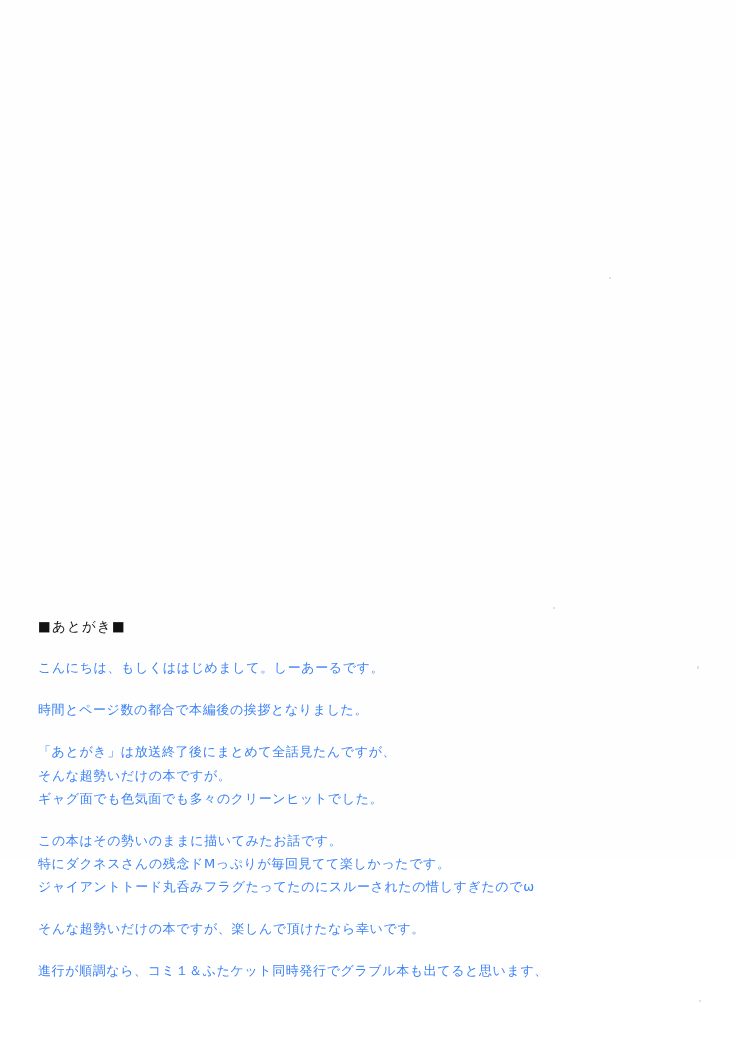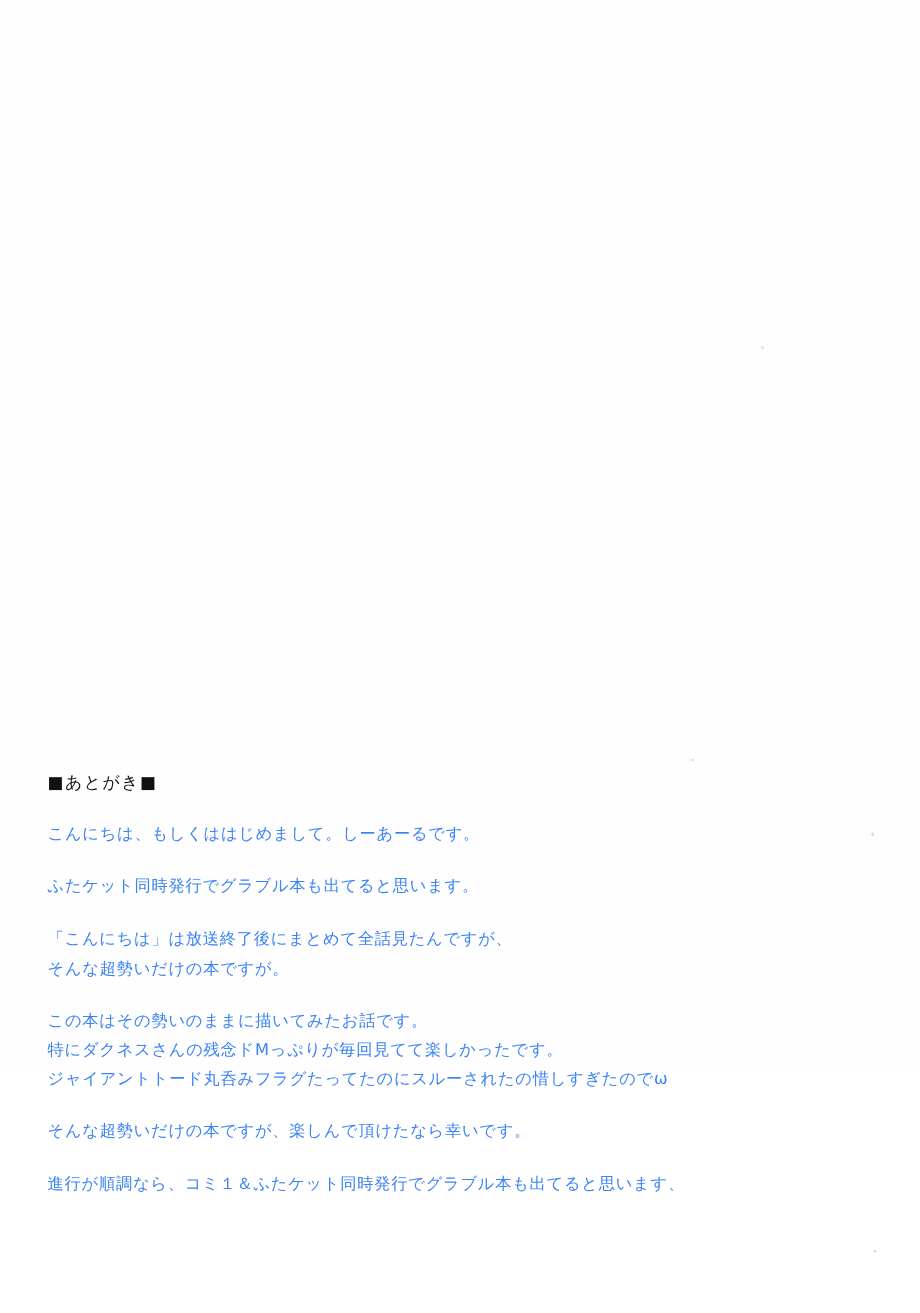--- a/index.html
+++ b/index.html
@@ -71,26 +71,27 @@
 
   <div class="afterword">
 
     <div class="aw-heading">■あとがき■</div>
 
     <div class="aw-block">
       <div class="aw-line">こんにちは、もしくははじめまして。しーあーるです。</div>
     </div>
 
     <div class="aw-block">
-      <div class="aw-line">ふたケット同時発行でグラブル本も出てると思います。</div>
+      <div class="aw-line">時間とページ数の都合で本編後の挨拶となりました。</div>
     </div>
 
     <div class="aw-block">
-      <div class="aw-line">「こんにちは」は放送終了後にまとめて全話見たんですが、</div>
+      <div class="aw-line">「あとがき」は放送終了後にまとめて全話見たんですが、</div>
       <div class="aw-line">そんな超勢いだけの本ですが。</div>
+      <div class="aw-line">ギャグ面でも色気面でも多々のクリーンヒットでした。</div>
     </div>
 
     <div class="aw-block">
       <div class="aw-line">この本はその勢いのままに描いてみたお話です。</div>
       <div class="aw-line">特にダクネスさんの残念ドMっぷりが毎回見てて楽しかったです。</div>
       <div class="aw-line">ジャイアントトード丸呑みフラグたってたのにスルーされたの惜しすぎたのでω</div>
     </div>
 
     <div class="aw-block">
       <div class="aw-line">そんな超勢いだけの本ですが、楽しんで頂けたなら幸いです。</div>

